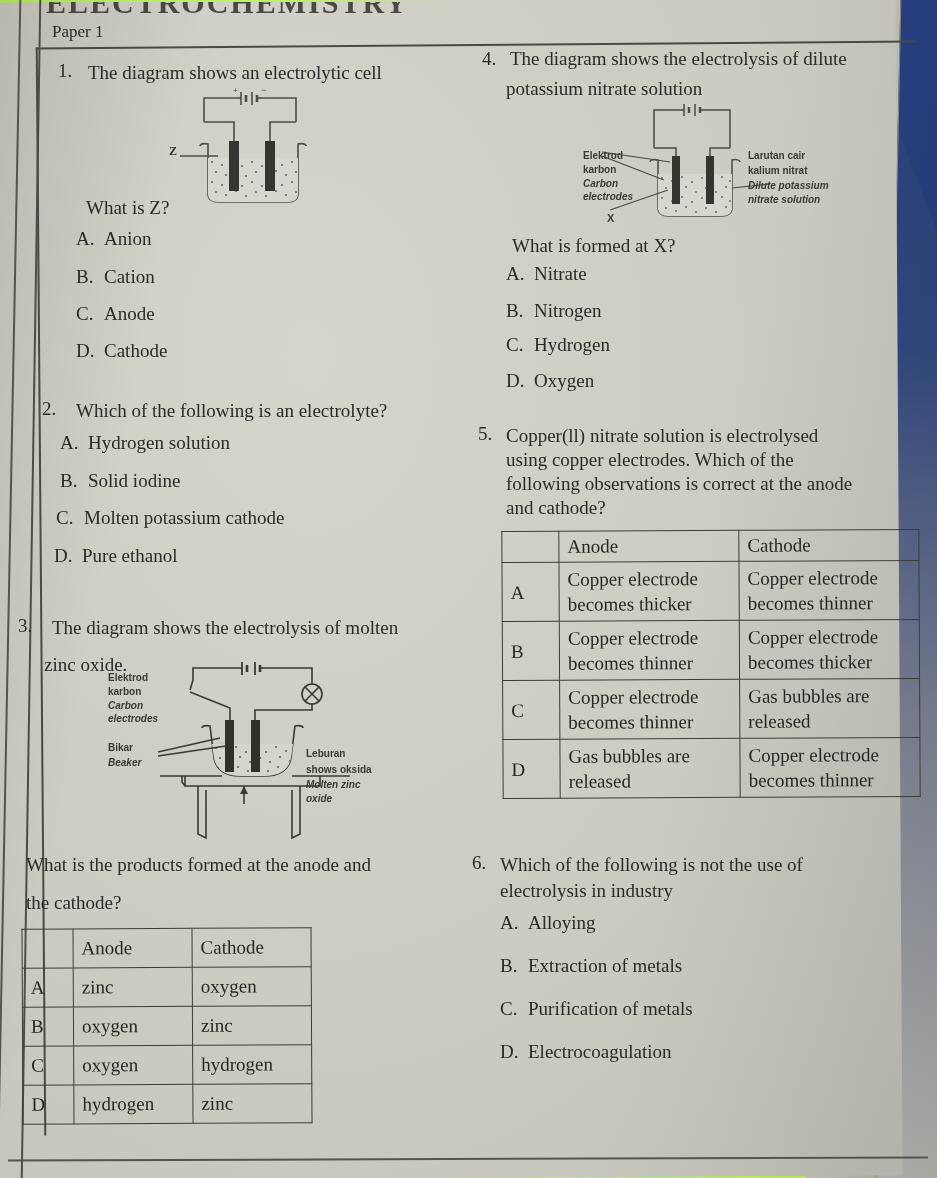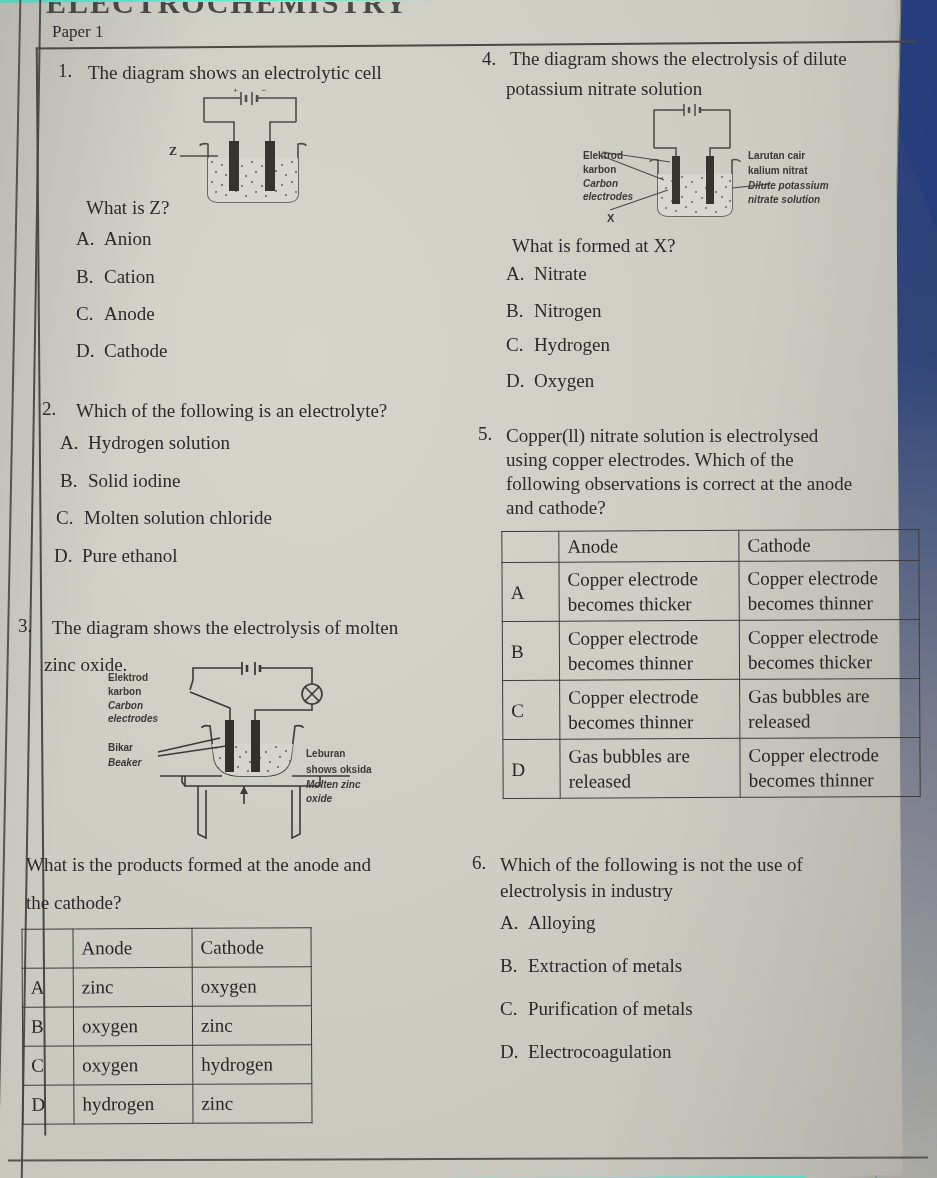--- a/index.html
+++ b/index.html
@@ -5,21 +5,21 @@
   html, body {
     margin: 0;
     padding: 0;
     background: #2b3d6b;
   }
   #page {
     position: relative;
     width: 937px;
     height: 1178px;
     overflow: hidden;
-    background: #5eead4;
+    background: #bef264;
     font-family: "Liberation Serif", serif;
     color: #2a2a28;
   }
   
   #paper {
     position: absolute;
     left: -6px; top: 0;
     width: 905px; height: 1178px;
     background:
       radial-gradient(ellipse at 35% 30%, #d6d5cc 0%, #cdccc3 55%, #c3c2b9 100%);
@@ -236,21 +236,21 @@
   <div class="txt opt" style="left:76px; top:340px;">D.</div>
   <div class="txt opt" style="left:104px; top:340px;">Cathode</div>
 
   <div class="txt qnum" style="left:42px; top:398px;">2.</div>
   <div class="txt qtext" style="left:76px; top:398px;">Which of the following is an electrolyte?</div>
   <div class="txt opt" style="left:60px; top:432px;">A.</div>
   <div class="txt opt" style="left:88px; top:432px;">Hydrogen solution</div>
   <div class="txt opt" style="left:60px; top:470px;">B.</div>
   <div class="txt opt" style="left:88px; top:470px;">Solid iodine</div>
   <div class="txt opt" style="left:56px; top:507px;">C.</div>
-  <div class="txt opt" style="left:84px; top:507px;">Molten solution chloride</div>
+  <div class="txt opt" style="left:84px; top:507px;">Molten potassium cathode</div>
   <div class="txt opt" style="left:54px; top:545px;">D.</div>
   <div class="txt opt" style="left:82px; top:545px;">Pure ethanol</div>
 
   <div class="txt qnum" style="left:18px; top:615px;">3.</div>
   <div class="txt qtext" style="left:52px; top:615px;">The diagram shows the electrolysis of molten</div>
   <div class="txt qtext" style="left:44px; top:652px;">zinc oxide.</div>
 
   <div class="diagram" style="left:160px; top:658px;">
     <svg width="190" height="195" viewBox="0 0 190 195">
       <g stroke="#3a3933" stroke-width="1.6" fill="none">

